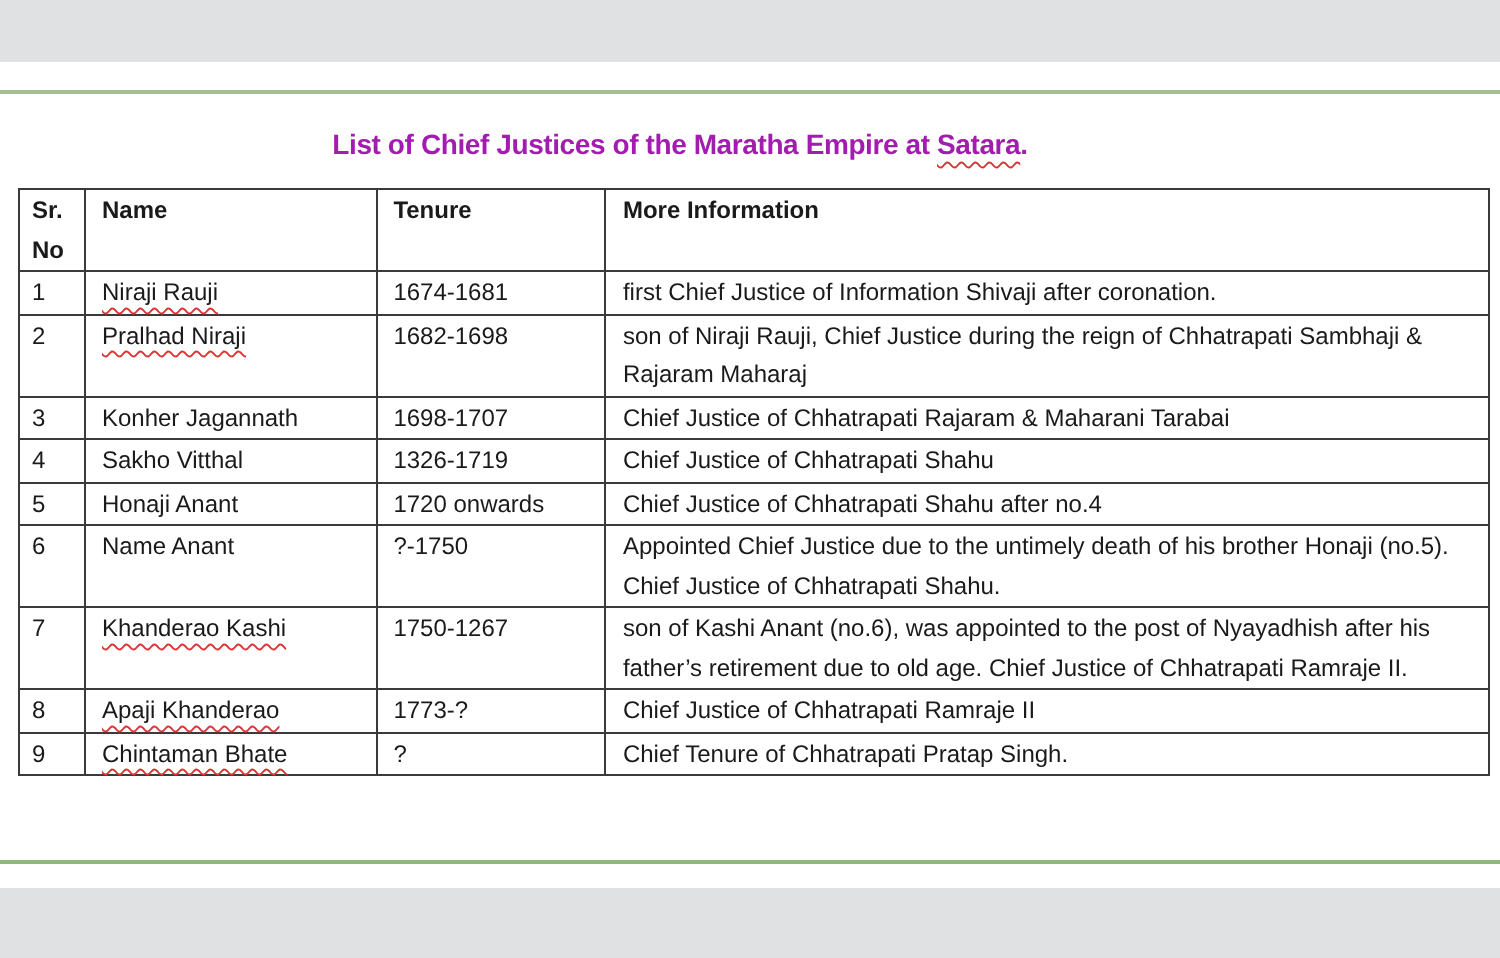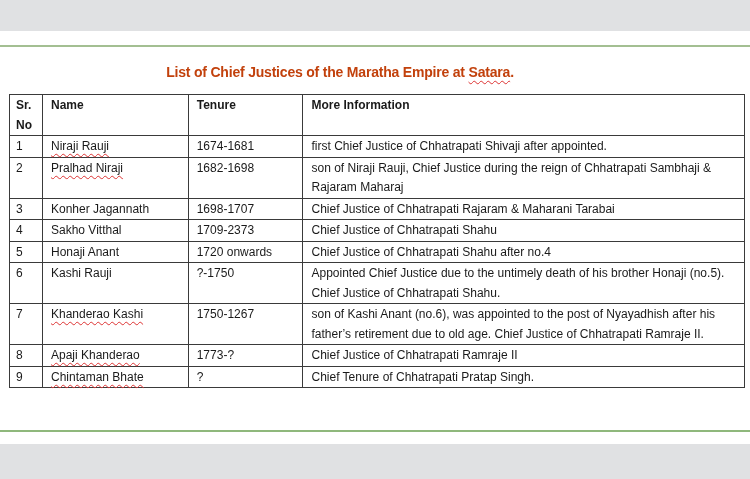--- a/index.html
+++ b/index.html
@@ -3,21 +3,21 @@
 <meta charset="utf-8">
 <style>
   html, body { margin:0; padding:0; }
   body { width:750px; height:479px; background:#ffffff; position:relative; overflow:hidden;
          font-family: "Liberation Sans", "DejaVu Sans", sans-serif; color:#1a1a1a; }
   .bar-top { position:absolute; left:0; top:0; width:750px; height:31px; background:#e0e1e3; }
   .bar-bottom { position:absolute; left:0; top:444px; width:750px; height:35px; background:#e0e1e3; }
   .rule-top { position:absolute; left:0; top:45px; width:750px; height:2px; background:#a3bf92; }
   .rule-bottom { position:absolute; left:0; top:430px; width:750px; height:2px; background:#8fb87c; }
   .title { position:absolute; left:0; width:680px; top:64px; text-align:center;
-           font-size:14px; font-weight:bold; letter-spacing:-0.2px; color:#c2410c; }
+           font-size:14px; font-weight:bold; letter-spacing:-0.2px; color:#a21caf; }
   .title .sq { text-decoration: underline wavy #d33; text-underline-offset:3px; text-decoration-thickness:1px; }
   table { position:absolute; left:9px; top:94px; width:736px; border-collapse:collapse; font-size:12px; }
   th, td { border:1.5px solid #3a3a3a; padding:1px 8px 0 8px; vertical-align:top; text-align:left; line-height:19.5px; }
   th { font-weight:bold; height:38px; }
   col.c1 { width:33px; } col.c2 { width:146px; } col.c3 { width:115px; } col.c4 { width:443px; }
   td.sr { padding-left:6px; }
   .spell { text-decoration: underline wavy #d33; text-underline-offset:3px; text-decoration-thickness:1px;margin-top:44px; }
 </style>
 </head>
 <body>
@@ -40,49 +40,49 @@
       <th>Name</th>
       <th>Tenure</th>
       <th>More Information</th>
     </tr>
   </thead>
   <tbody>
     <tr>
       <td class="sr">1</td>
       <td><span class="spell">Niraji Rauji</span></td>
       <td>1674-1681</td>
-      <td>first Chief Justice of Chhatrapati Shivaji after appointed.</td>
+      <td>first Chief Justice of Information Shivaji after coronation.</td>
     </tr>
     <tr>
       <td class="sr">2</td>
       <td><span class="spell">Pralhad Niraji</span></td>
       <td>1682-1698</td>
       <td>son of Niraji Rauji, Chief Justice during the reign of Chhatrapati Sambhaji &amp; Rajaram Maharaj</td>
     </tr>
     <tr>
       <td class="sr">3</td>
       <td>Konher Jagannath</td>
       <td>1698-1707</td>
       <td>Chief Justice of Chhatrapati Rajaram &amp; Maharani Tarabai</td>
     </tr>
     <tr>
       <td class="sr">4</td>
       <td>Sakho Vitthal</td>
-      <td>1709-2373</td>
+      <td>1326-1719</td>
       <td>Chief Justice of Chhatrapati Shahu</td>
     </tr>
     <tr>
       <td class="sr">5</td>
       <td>Honaji Anant</td>
       <td>1720 onwards</td>
       <td>Chief Justice of Chhatrapati Shahu after no.4</td>
     </tr>
     <tr>
       <td class="sr">6</td>
-      <td>Kashi Rauji</td>
+      <td>Name Anant</td>
       <td><span>?-1750</span></td>
       <td>Appointed Chief Justice due to the untimely death of his brother Honaji (no.5). Chief Justice of Chhatrapati Shahu.</td>
     </tr>
     <tr>
       <td class="sr">7</td>
       <td><span class="spell">Khanderao Kashi</span></td>
       <td>1750-1267</td>
       <td>son of Kashi Anant (no.6), was appointed to the post of Nyayadhish after his father’s retirement due to old age. Chief Justice of Chhatrapati Ramraje II.</td>
     </tr>
     <tr>

